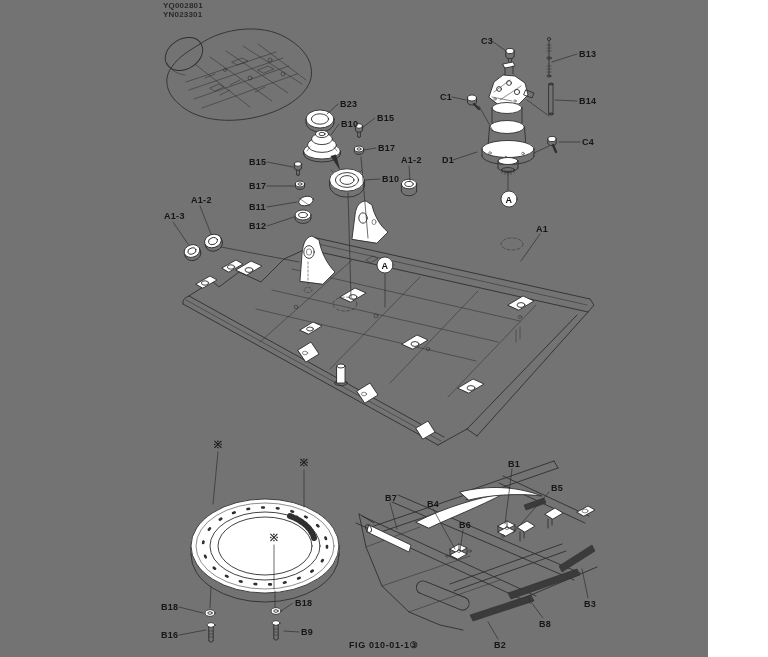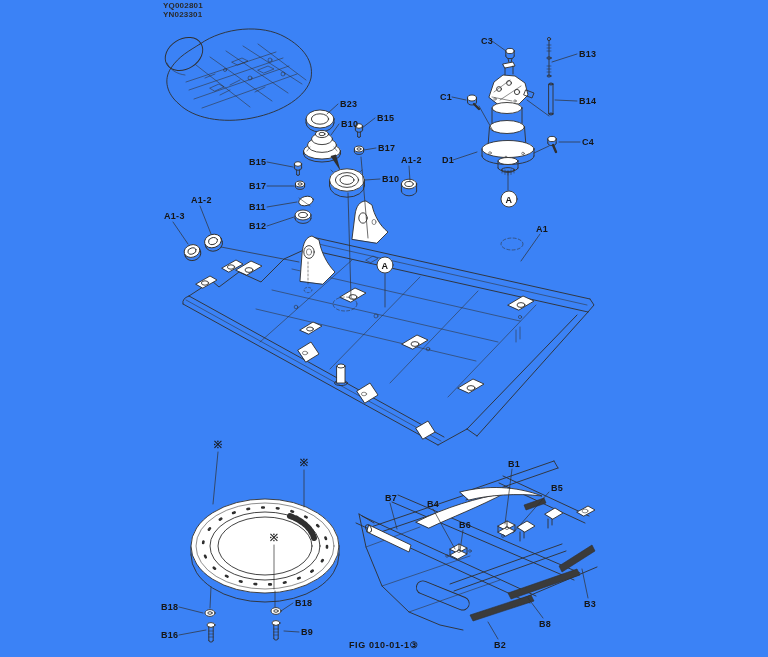--- a/index.html
+++ b/index.html
@@ -1,16 +1,16 @@
 <!DOCTYPE html>
 <html><head>
 <meta charset="utf-8">
 <style>
   html,body{margin:0;padding:0;background:#ffffff;}
-  .sheet{position:relative;width:768px;height:657px;background:#3b82f6;overflow:hidden;
+  .sheet{position:relative;width:708px;height:657px;background:#737373;overflow:hidden;
          font-family:"Liberation Sans",sans-serif;}
   .doc-codes{position:absolute;left:163px;top:1px;font-size:8px;line-height:9px;
              font-weight:700;color:#2a2a2a;letter-spacing:.2px;}
   .art{position:absolute;left:0;top:0;}
   .ln{fill:none;stroke:#2f2f2f;stroke-width:.9;stroke-linecap:round;stroke-linejoin:round;}
   .thin{stroke-width:.55;}
   .ldr{fill:none;stroke:#2f2f2f;stroke-width:.7;stroke-linecap:round;}
   .wf{fill:#ffffff;}
   .dk{fill:#3b3b3b;stroke:#2f2f2f;stroke-width:.6;}
   .blk{fill:#2f2f2f;stroke:none;}

